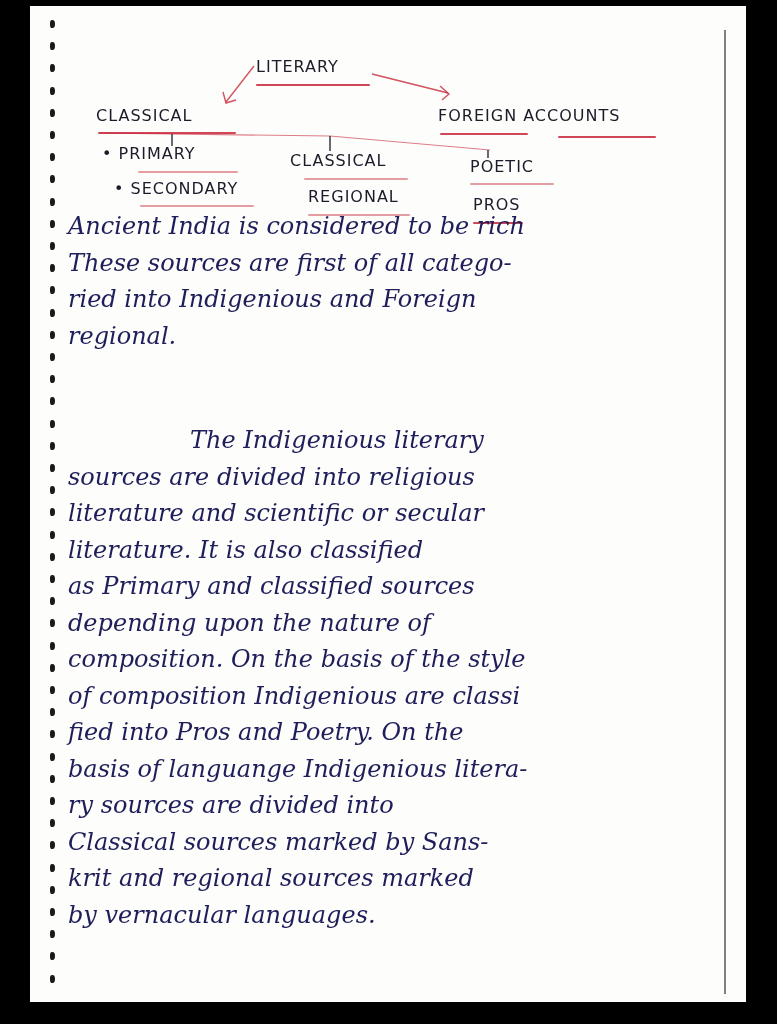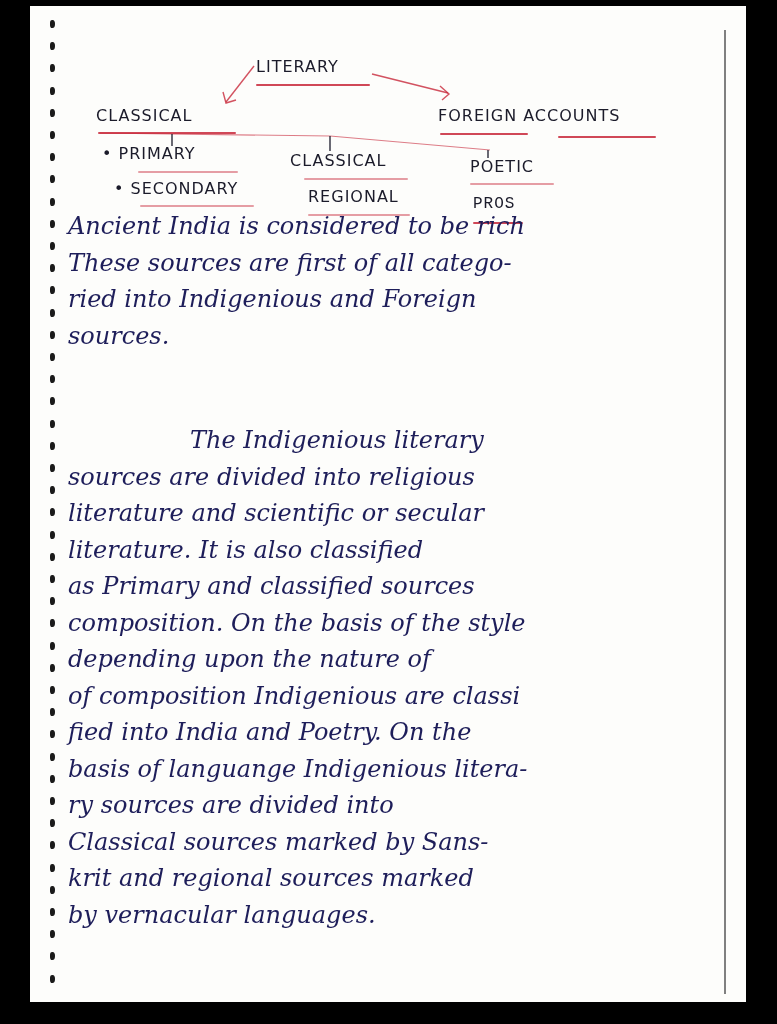--- a/index.html
+++ b/index.html
@@ -127,40 +127,40 @@
 
     <span class="dlabel" style="left:260px;top:97px;">CLASSICAL</span>
     <div class="uline" style="left:274px;top:124px;width:104px;opacity:.45;"></div>
 
     <span class="dlabel" style="left:278px;top:133px;">REGIONAL</span>
     <div class="uline" style="left:278px;top:160px;width:102px;opacity:.45;"></div>
 
     <span class="dlabel" style="left:440px;top:103px;">POETIC</span>
     <div class="uline" style="left:440px;top:129px;width:84px;opacity:.45;"></div>
 
-    <span class="dlabel" style="left:443px;top:141px;font-family:Liberation Mono, monospace;">PROS</span>
+    <span class="dlabel" style="left:443px;top:141px;">PROS</span>
     <div class="uline" style="left:443px;top:168px;width:50px;"></div>
   </div>
 
   <div class="handwriting" style="top:196px;margin-top:6px;">
     <span class="hline">Ancient India is considered to be rich</span>
     <span class="hline">These sources are first of all catego-</span>
     <span class="hline">ried into Indigenious and Foreign</span>
-    <span class="hline">sources.</span>
+    <span class="hline">regional.</span>
   </div>
 
   <div class="handwriting" style="top:416px;">
     <span class="hline indent">The Indigenious literary</span>
     <span class="hline">sources are divided into religious</span>
     <span class="hline">literature and scientific or secular</span>
     <span class="hline">literature. It is also classified</span>
     <span class="hline">as Primary and classified sources</span>
+    <span class="hline">depending upon the nature of</span>
     <span class="hline">composition. On the basis of the style</span>
-    <span class="hline">depending upon the nature of</span>
     <span class="hline">of composition Indigenious are classi</span>
-    <span class="hline">fied into India and Poetry. On the</span>
+    <span class="hline">fied into Pros and Poetry. On the</span>
     <span class="hline">basis of languange Indigenious litera-</span>
     <span class="hline">ry sources are divided into</span>
     <span class="hline">Classical sources marked by Sans-</span>
     <span class="hline">krit and regional sources marked</span>
     <span class="hline">by vernacular languages.</span>
   </div>
 </div>
 
 </body></html>

